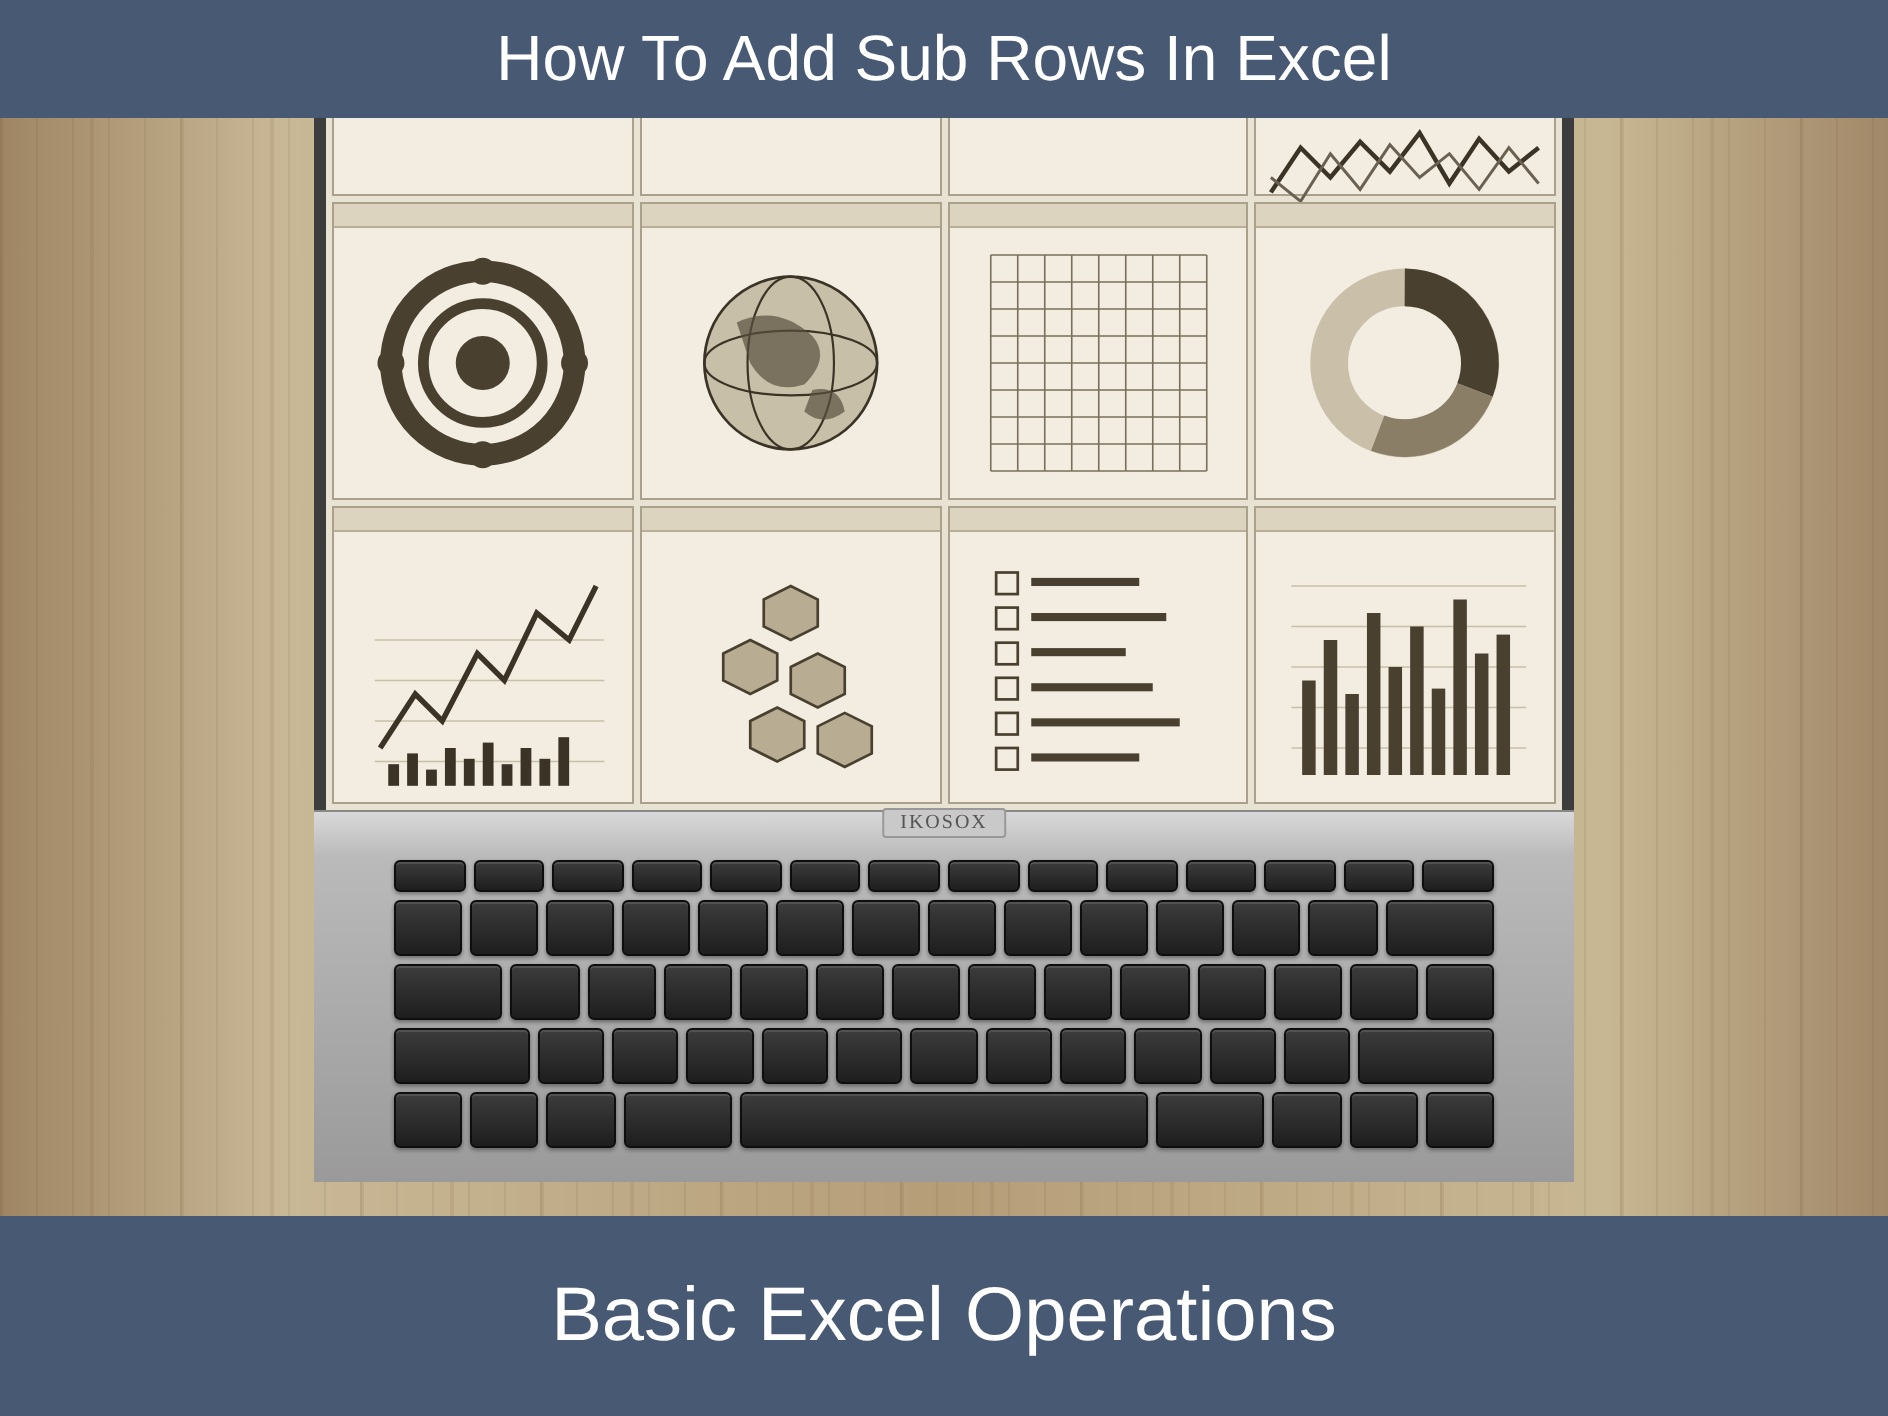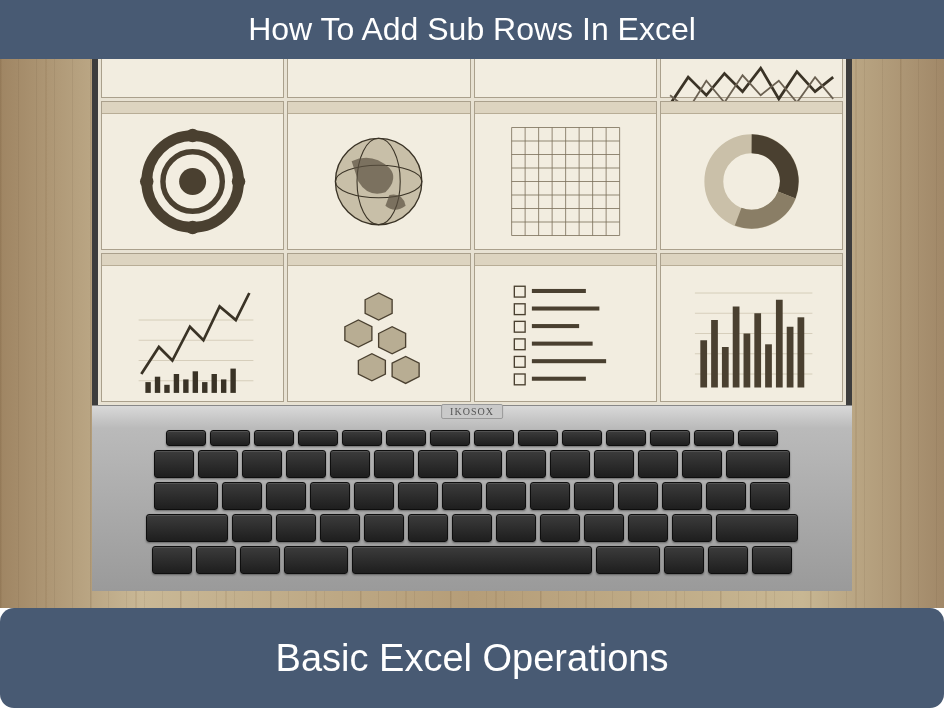--- a/index.html
+++ b/index.html
@@ -14,39 +14,39 @@
 .banner {
   background: #485a73;
   color: #fff;
   text-align: center;
   display: flex;
   align-items: center;
   justify-content: center;
   font-weight: 400;
 }
 .banner-top { height: 59px; font-size: 32px; }
-.banner-bottom { height: 100px; font-size: 38px; border-radius: 14px; }
+.banner-bottom { height: 100px; font-size: 38px; }
 .hero {
   flex: 1;
   position: relative;
   background: linear-gradient(90deg, #9f8563 0%, #c9b896 15%, #b59d78 50%, #c8b793 85%, #a18868 100%);
   overflow: hidden;
   display: flex;
   align-items: flex-start;
   justify-content: center;
 }
 .wood-grain {
   position: absolute; inset: 0;
   background:
     repeating-linear-gradient(90deg, rgba(120,90,55,.12) 0 2px, transparent 2px 45px),
     repeating-linear-gradient(90deg, rgba(70,50,30,.08) 0 1px, transparent 1px 18px);
 }
 .laptop {
   position: relative;
-  width: 760px;
+  width: 630px;
   margin-top: -10px;
 }
 .screen-wrap {
   background: #3d3d3d;
   padding: 6px 6px 0 6px;
   border-radius: 4px 4px 0 0;
 }
 .screen {
   background: #e8e2d3;
   height: 350px;

